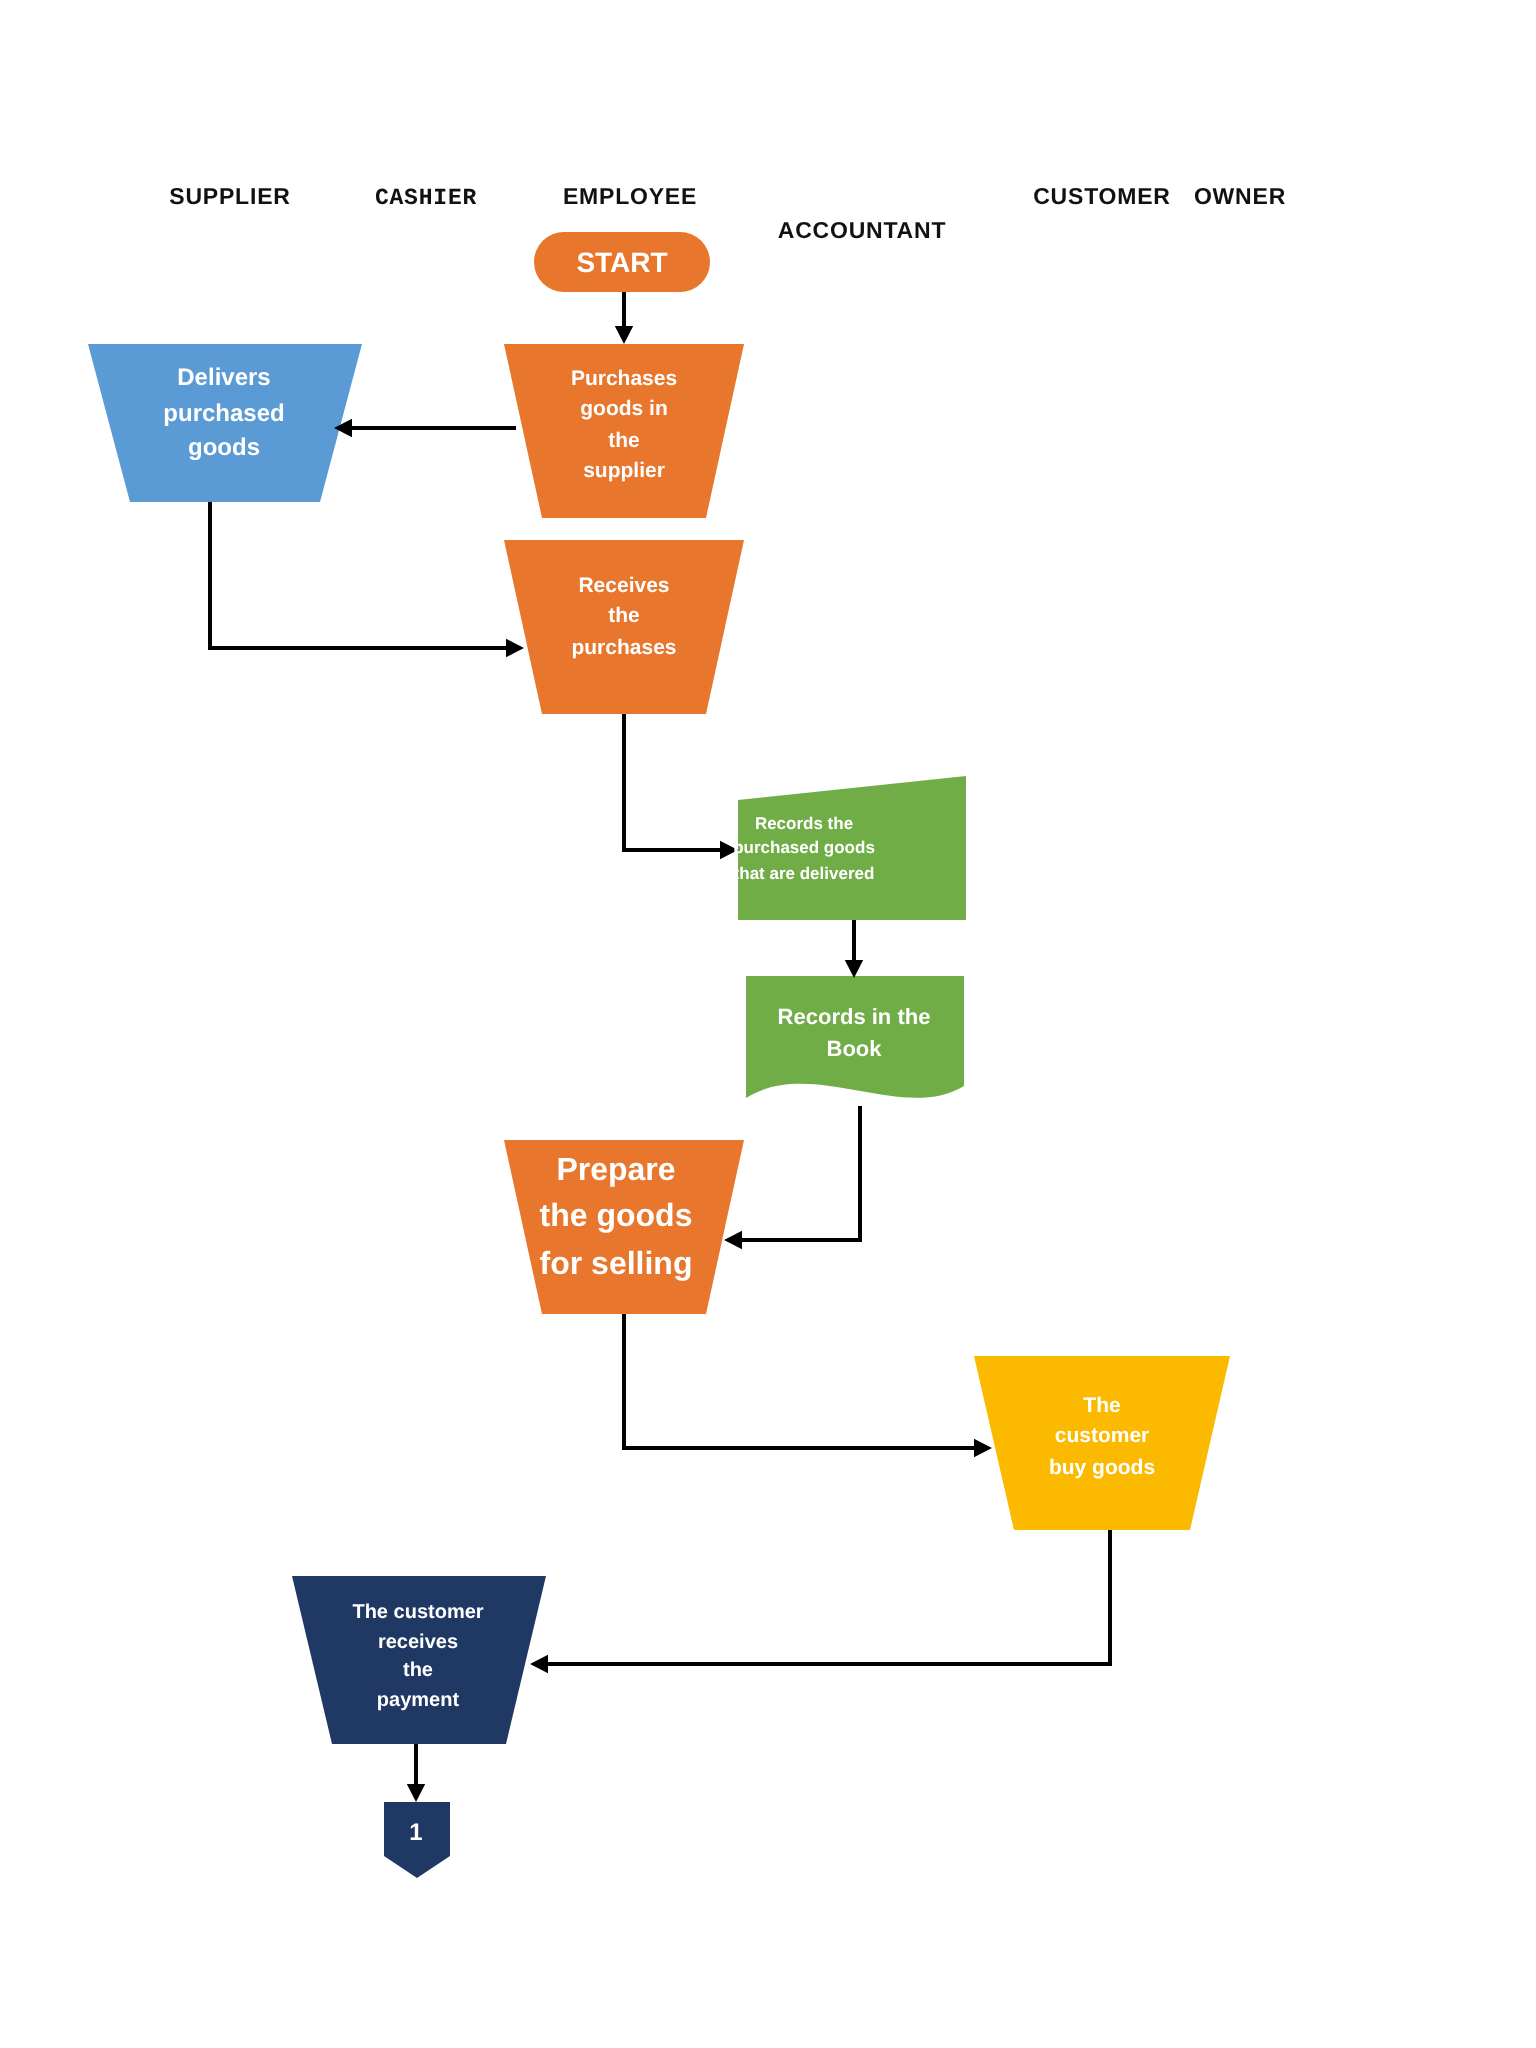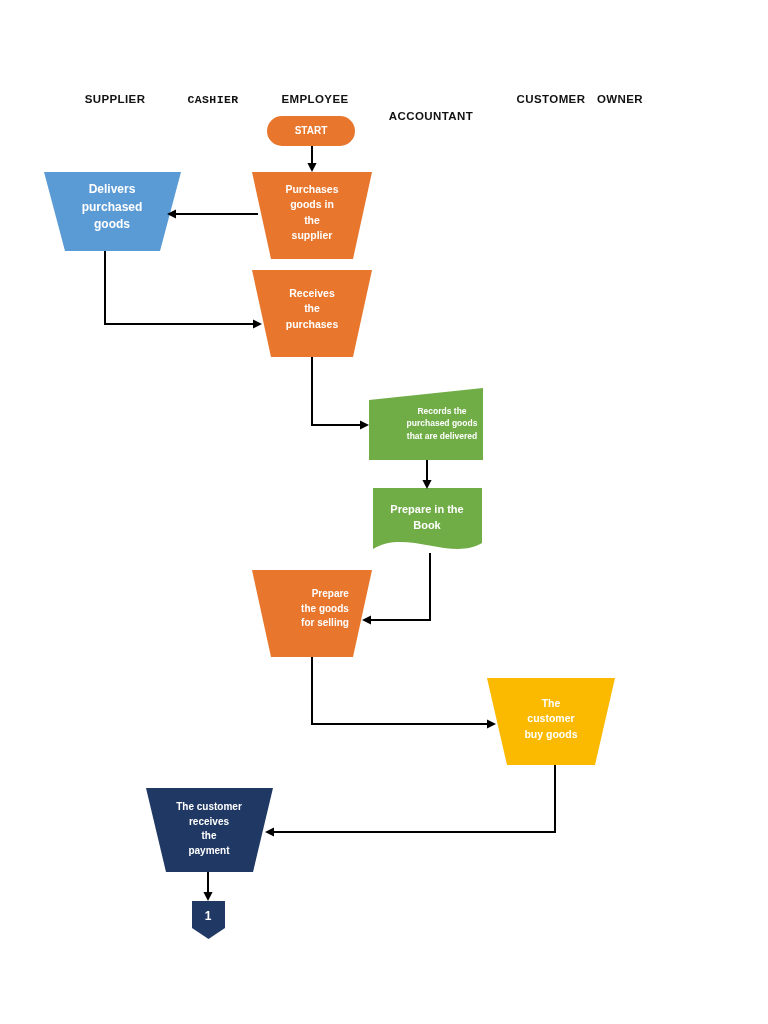--- a/index.html
+++ b/index.html
@@ -76,37 +76,37 @@
         <polyline points="430,553 430,620 371,620" fill="none" stroke="#000000" stroke-width="2" stroke-linecap="butt" stroke-linejoin="miter"></polyline>
         <polygon points="362,620 371,615.4 371,624.6" fill="#000000"></polygon>
         <polyline points="312,657 312,724 487,724" fill="none" stroke="#000000" stroke-width="2" stroke-linecap="butt" stroke-linejoin="miter"></polyline>
         <polygon points="496,724 487,719.4 487,728.6" fill="#000000"></polygon>
         <polyline points="555,765 555,832 274,832" fill="none" stroke="#000000" stroke-width="2" stroke-linecap="butt" stroke-linejoin="miter"></polyline>
         <polygon points="265,832 274,827.4 274,836.6" fill="#000000"></polygon>
         <polyline points="208,872 208,897" fill="none" stroke="#000000" stroke-width="2" stroke-linecap="butt" stroke-linejoin="miter"></polyline>
         <polygon points="208,901 203.4,892 212.6,892" fill="#000000"></polygon>
       </g>
     </svg>
-    <div class="node-label" style="left: 311px; top: 131px; font-size: 10px; color: rgb(255, 255, 255);">START</div>
+    <div class="node-label" style="left: 311px; top: 131px; font-size: 14px; color: rgb(255, 255, 255);">START</div>
     <div class="node-label" style="left: 112px; top: 207px; font-size: 12px; color: rgb(255, 255, 255);">Delivers
 purchased
 goods</div>
     <div class="node-label" style="left: 312px; top: 213px; font-size: 10.5px; color: rgb(255, 255, 255);">Purchases
 goods in
 the
 supplier</div>
     <div class="node-label" style="left: 312px; top: 309px; font-size: 10.5px; color: rgb(255, 255, 255);">Receives
 the
 purchases</div>
-    <div class="node-label" style="left: 442px; top: 424px; font-size: 8.5px; color: rgb(255, 255, 255);">Records the
+    <div class="node-label" style="left: 402px; top: 424px; font-size: 8.5px; color: rgb(255, 255, 255);">Records the
 purchased goods
 that are delivered</div>
-    <div class="node-label" style="left: 427px; top: 517px; font-size: 11px; color: rgb(255, 255, 255);">Prepare in the
+    <div class="node-label" style="left: 427px; top: 517px; font-size: 11px; color: rgb(255, 255, 255);">Records in the
 Book</div>
-    <div class="node-label" style="left: 325px; top: 609px; font-size: 10px; color: rgb(255, 255, 255); text-align: right;">Prepare
+    <div class="node-label" style="left: 308px; top: 609px; font-size: 16px; color: rgb(255, 255, 255);">Prepare
 the goods
 for selling</div>
     <div class="node-label" style="left: 551px; top: 719px; font-size: 10.5px; color: rgb(255, 255, 255);">The
 customer
 buy goods</div>
     <div class="node-label" style="left: 209px; top: 829px; font-size: 10px; color: rgb(255, 255, 255);">The customer
 receives
 the
 payment</div>
     <div class="node-label" style="left: 208px; top: 917px; font-size: 12px; color: rgb(255, 255, 255);">1</div>

